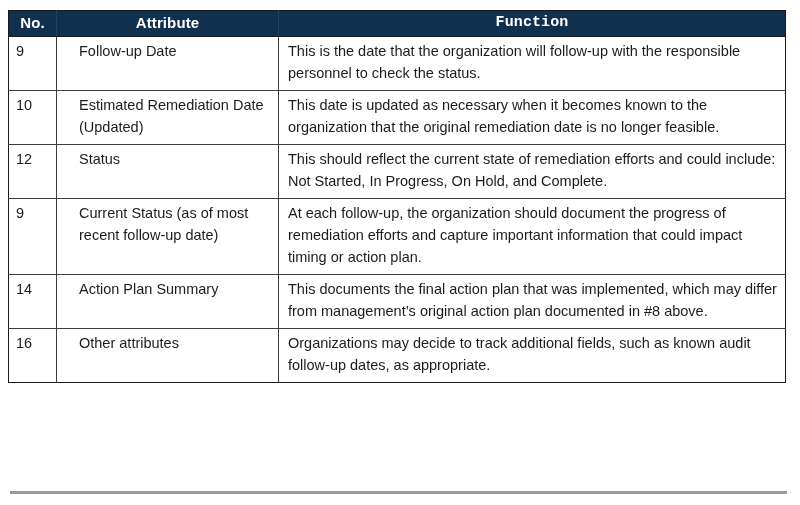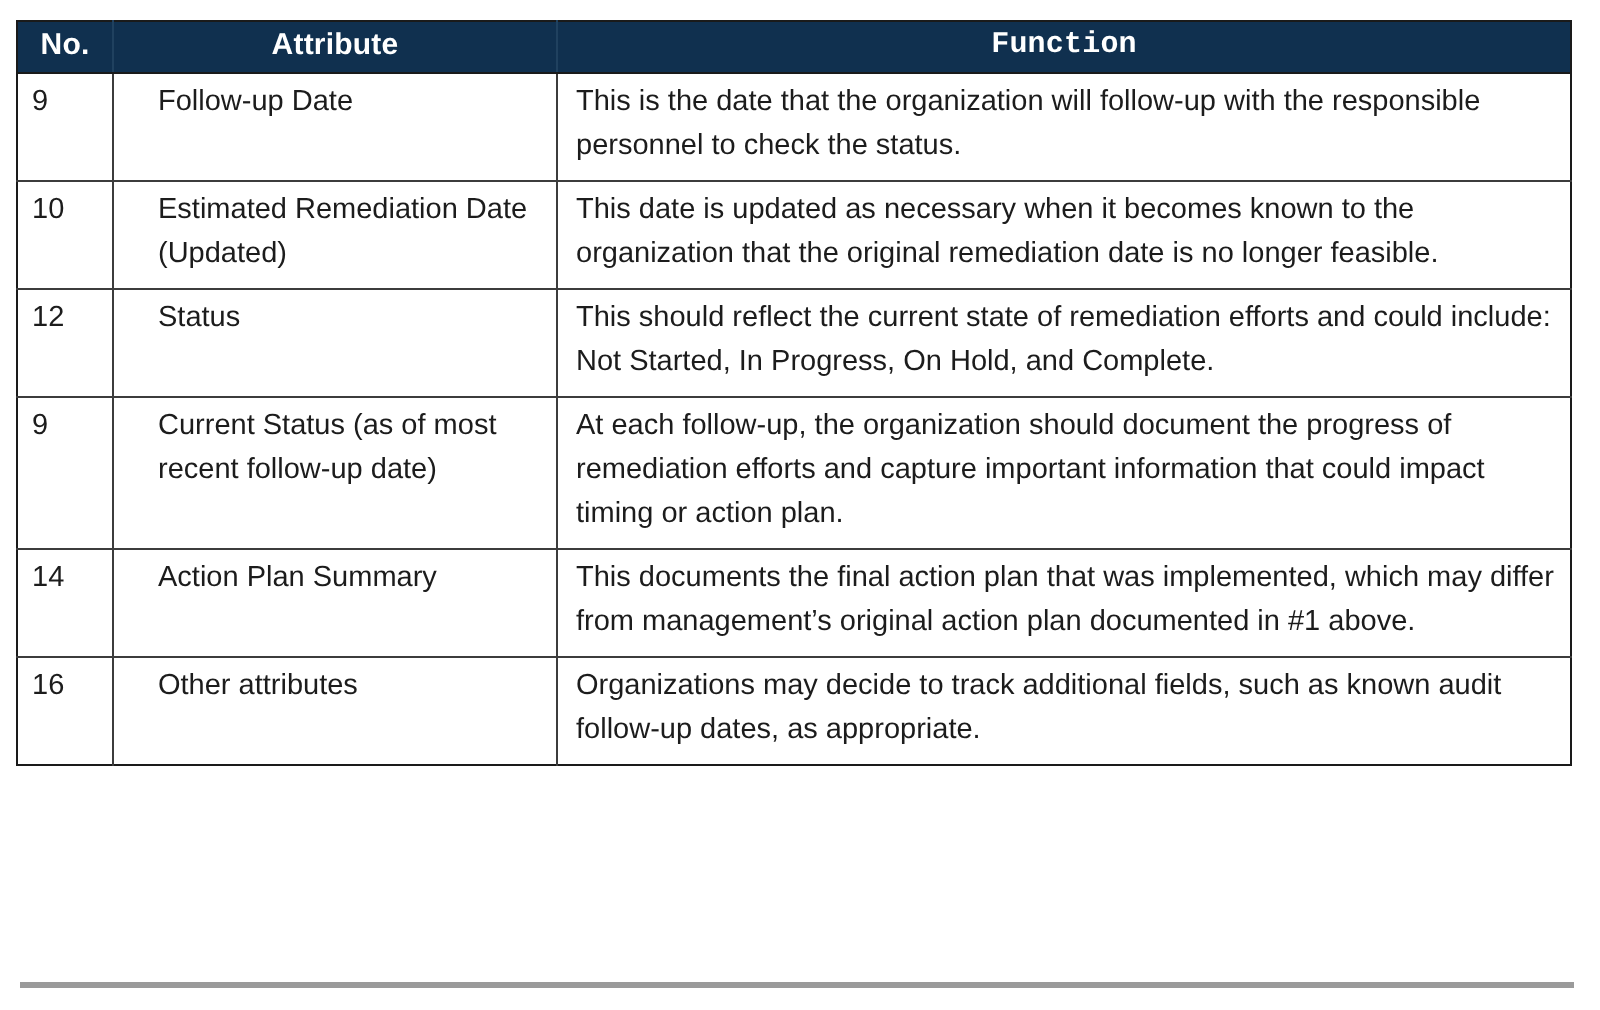--- a/index.html
+++ b/index.html
@@ -131,21 +131,21 @@
           <td class="cell-func">This should reflect the current state of remediation efforts and could include: Not Started, In Progress, On Hold, and Complete.</td>
         </tr>
         <tr>
           <td class="cell-no">9</td>
           <td class="cell-attr">Current Status (as of most recent follow-up date)</td>
           <td class="cell-func">At each follow-up, the organization should document the progress of remediation efforts and capture important information that could impact timing or action plan.</td>
         </tr>
         <tr>
           <td class="cell-no">14</td>
           <td class="cell-attr">Action Plan Summary</td>
-          <td class="cell-func">This documents the final action plan that was implemented, which may differ from management’s original action plan documented in #1 above.</td>
+          <td class="cell-func">This documents the final action plan that was implemented, which may differ from management’s original action plan documented in #8 above.</td>
         </tr>
         <tr>
           <td class="cell-no">16</td>
           <td class="cell-attr">Other attributes</td>
           <td class="cell-func">Organizations may decide to track additional fields, such as known audit follow-up dates, as appropriate.</td>
         </tr>
       </tbody>
     </table>
   </div>
 

